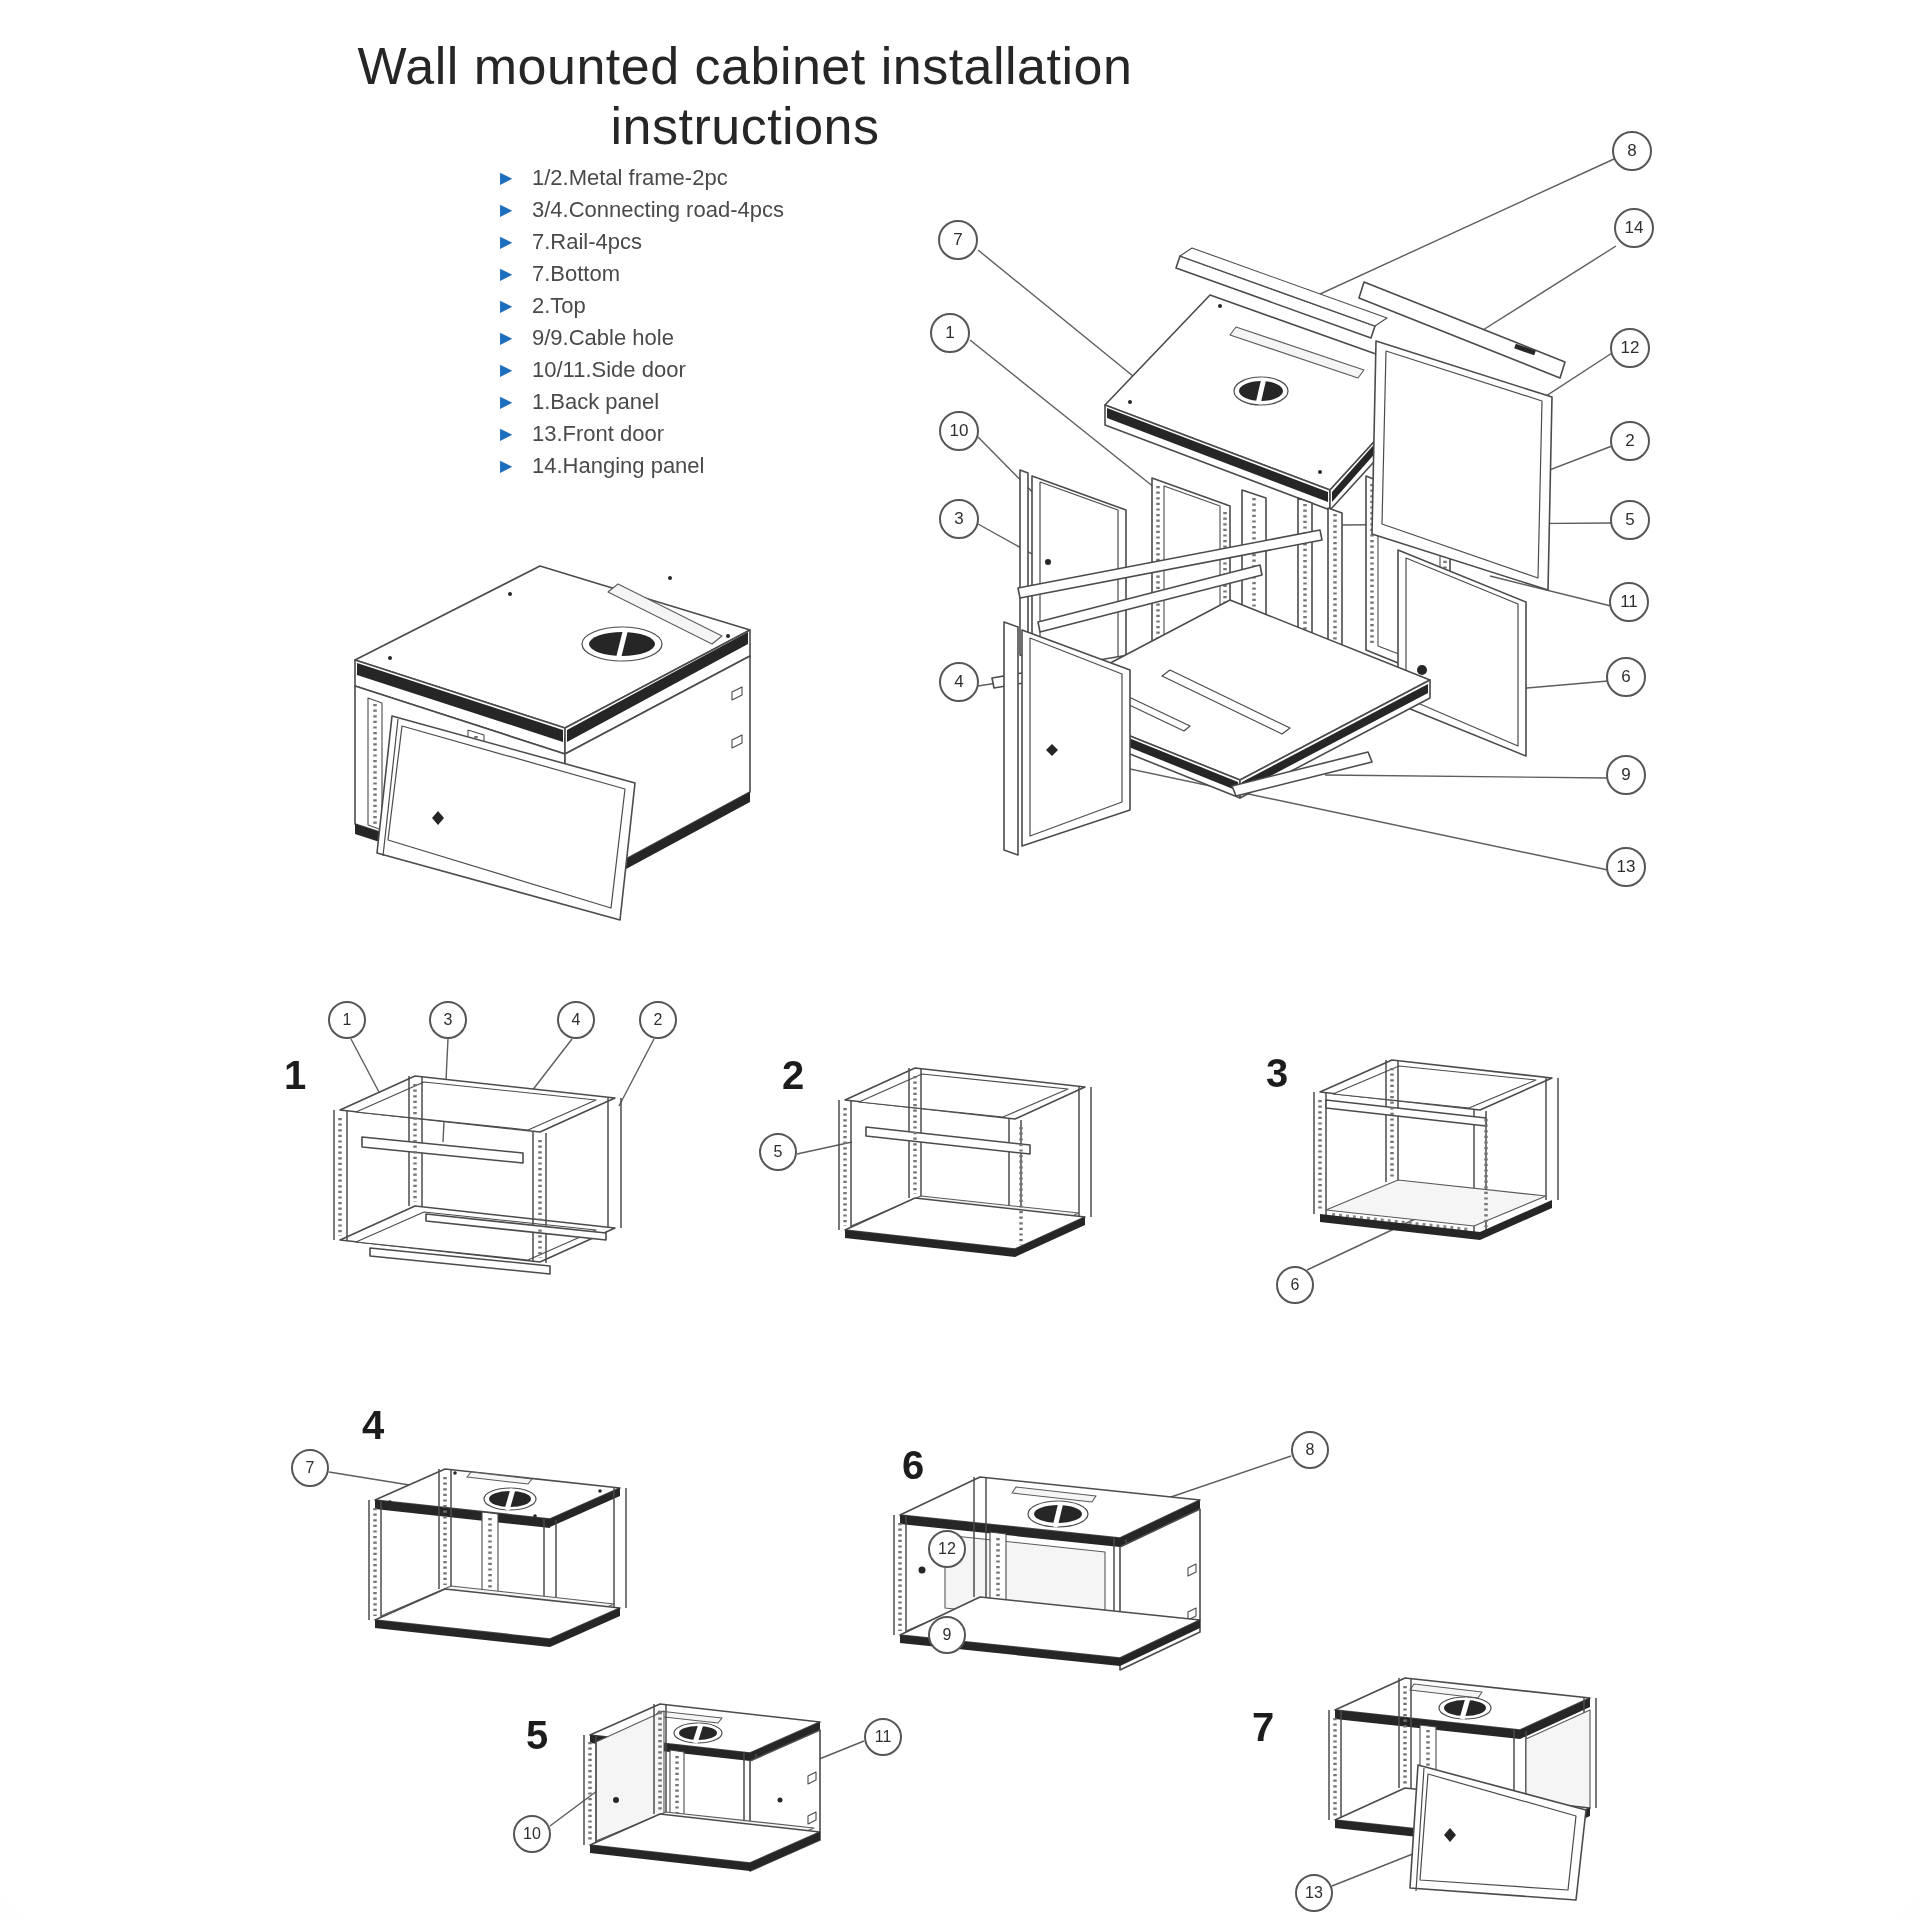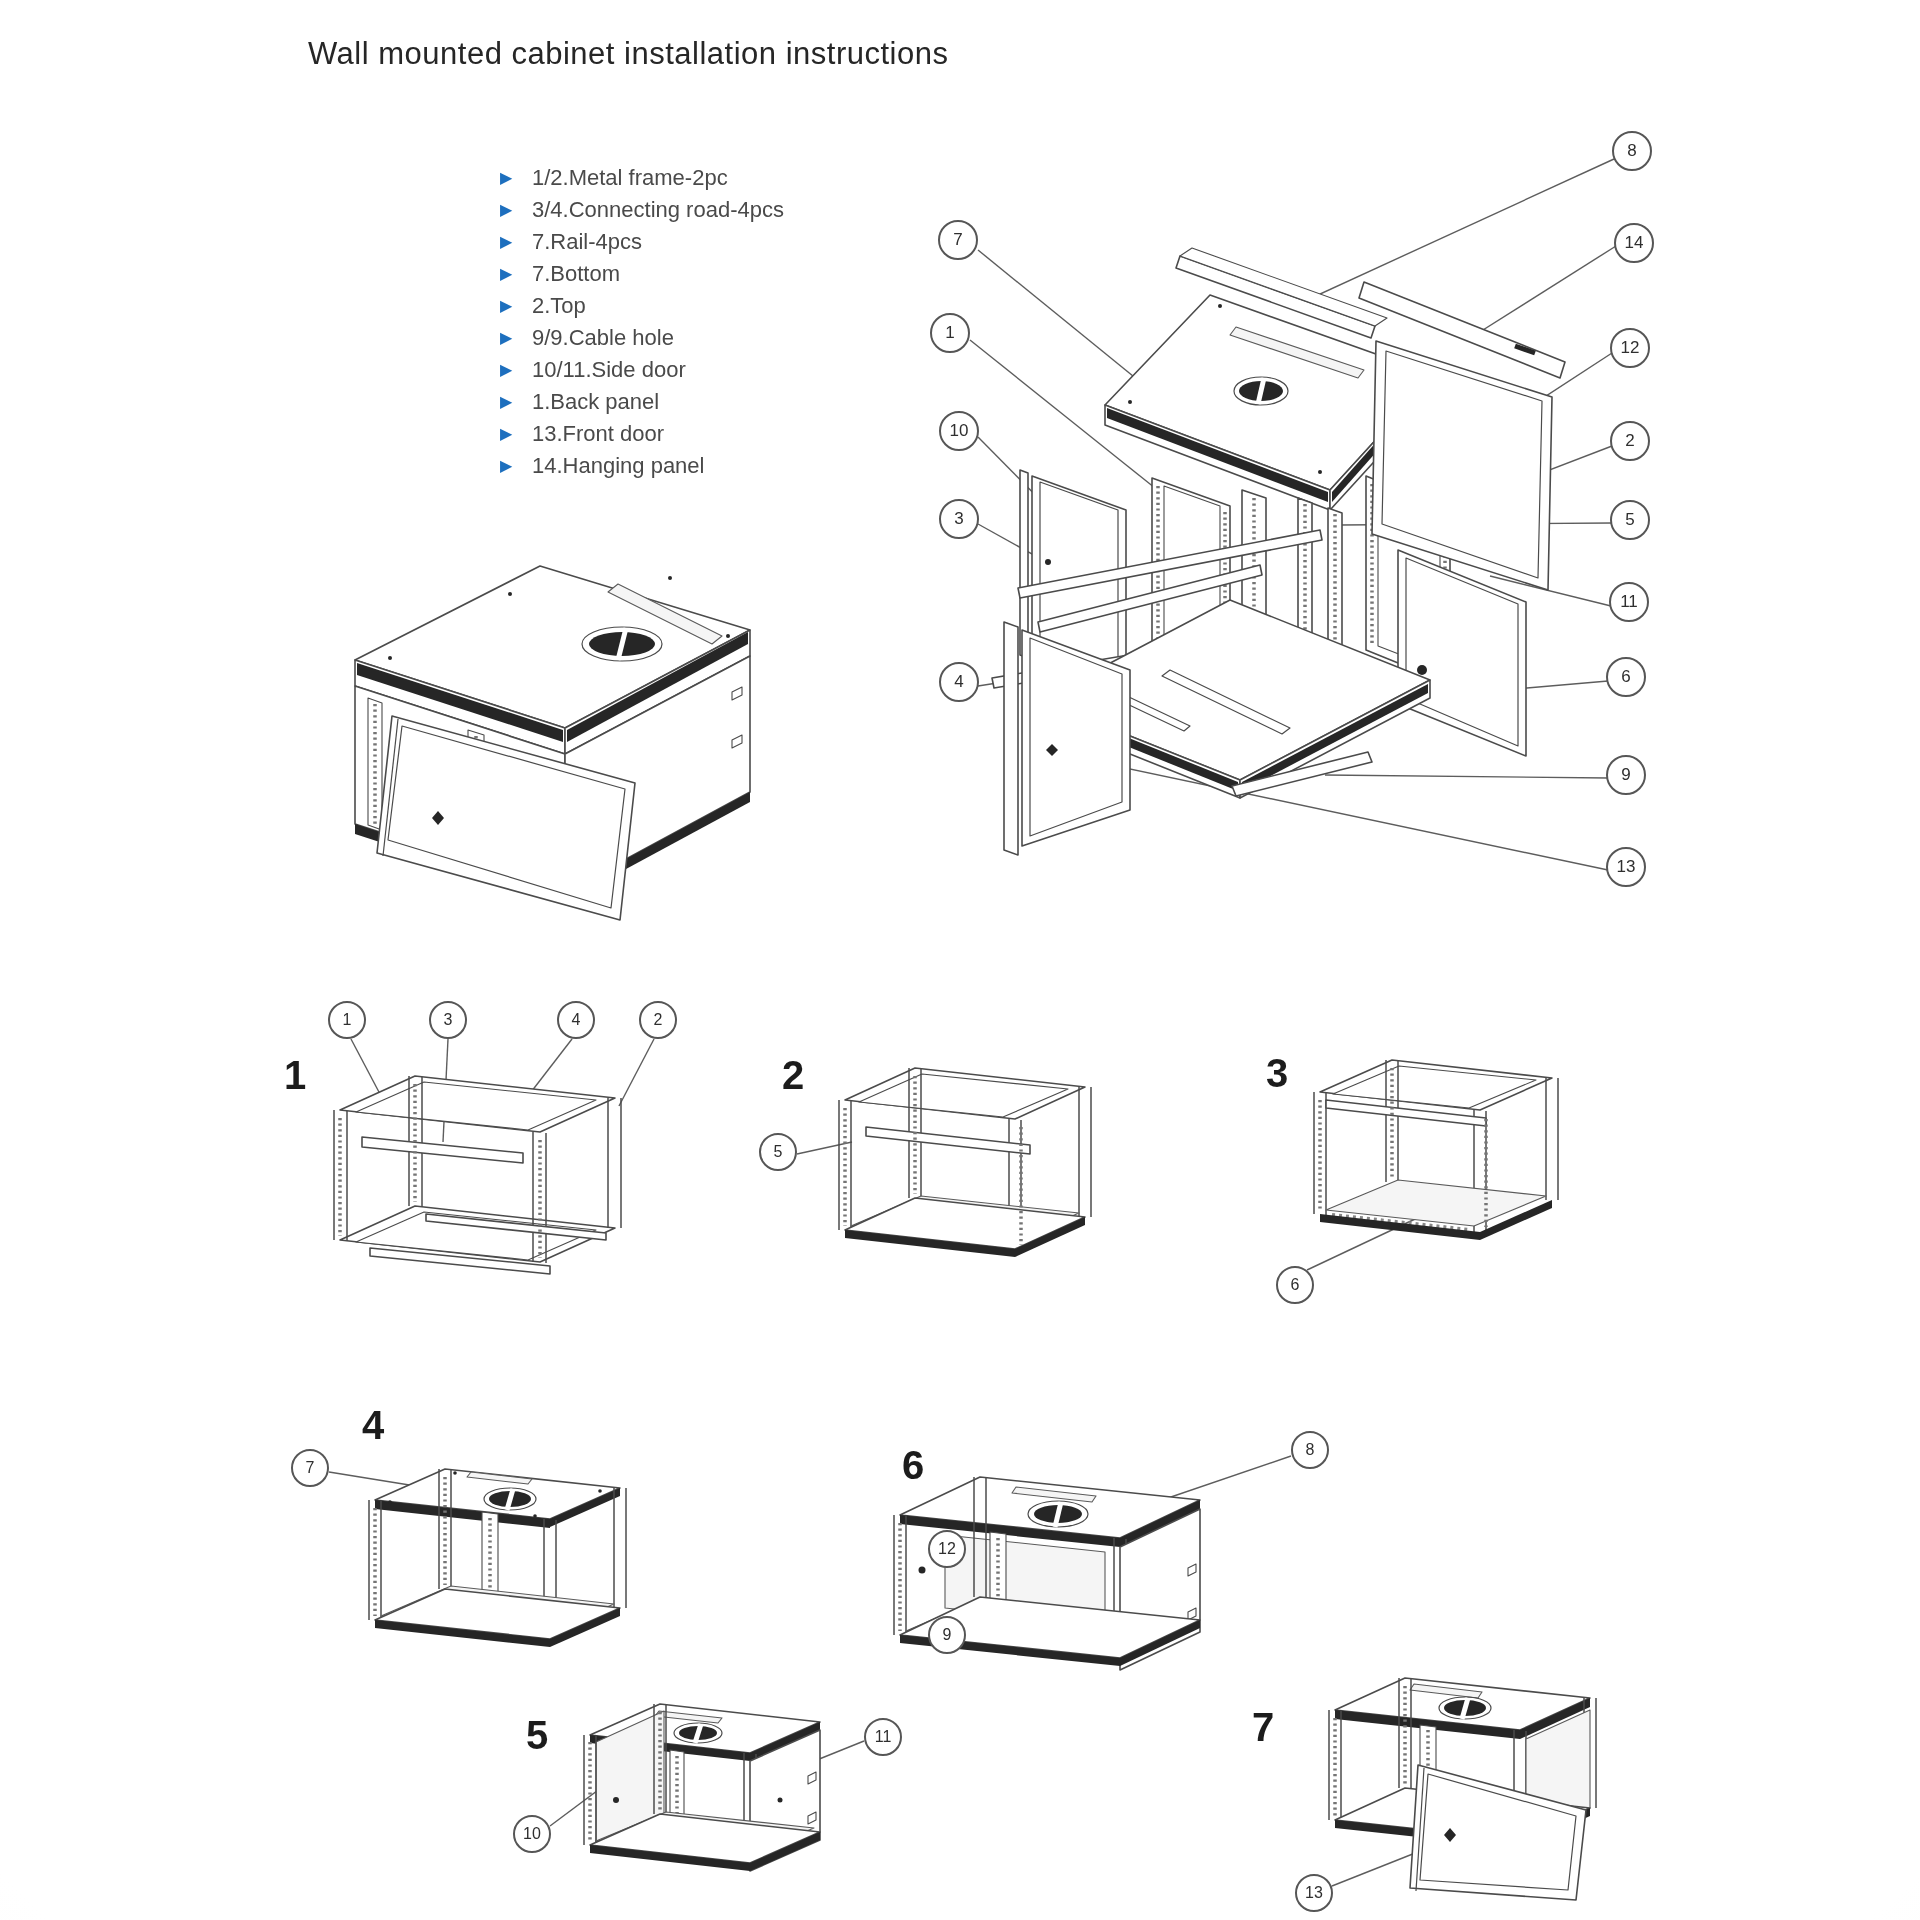--- a/index.html
+++ b/index.html
@@ -7,22 +7,22 @@
   }
   *{box-sizing:border-box;margin:0;padding:0}
   html,body{width:1920px;height:1920px}
   body{
     position:relative;
     font-family:"Liberation Sans", sans-serif;
     background:radial-gradient(125% 125% at 50% 45%, #ffffff 58%, #f1f1f1 100%);
     overflow:hidden;
   }
   .page-title{
-    position:absolute;left:308px;top:36px;width:920px;
-    font-size:31px;font-weight:400;letter-spacing:.5px;color:var(--ink);
+    position:absolute;left:285px;top:36px;width:920px;
+    text-align:center;font-size:52px;font-weight:400;letter-spacing:.5px;color:var(--ink);
   }
   .parts{position:absolute;left:500px;top:162px;list-style:none}
   .parts li{display:flex;align-items:center;height:32px;font-size:22px;color:var(--list-ink)}
   .tri{width:32px;font-size:16px;color:var(--bullet);line-height:1}
   .tri::before{content:"▶"}
   .fig{position:absolute}
   .fig svg{position:absolute;left:0;top:0}
   .co{
     position:absolute;width:40px;height:40px;border:2.2px solid #565656;border-radius:50%;
     background:#fff;display:flex;align-items:center;justify-content:center;
@@ -210,21 +210,21 @@
       <polygon class="dk" points="122,634 128,640 122,646 116,640"></polygon>
     </g>
   </svg>
 
   <div class="co" style="left:8px;top:110px">7</div>
   <div class="co" style="left:0px;top:203px">1</div>
   <div class="co" style="left:9px;top:301px">10</div>
   <div class="co" style="left:9px;top:389px">3</div>
   <div class="co" style="left:9px;top:552px">4</div>
   <div class="co" style="left:682px;top:21px">8</div>
-  <div class="co" style="left:684px;top:113px">14</div>
+  <div class="co" style="left:684px;top:98px">14</div>
   <div class="co" style="left:680px;top:218px">12</div>
   <div class="co" style="left:680px;top:311px">2</div>
   <div class="co" style="left:680px;top:390px">5</div>
   <div class="co" style="left:679px;top:472px">11</div>
   <div class="co" style="left:676px;top:547px">6</div>
   <div class="co" style="left:676px;top:645px">9</div>
   <div class="co" style="left:676px;top:737px">13</div>
 </div>
 
 <div class="fig" style="left:330px;top:540px;width:450px;height:390px">

